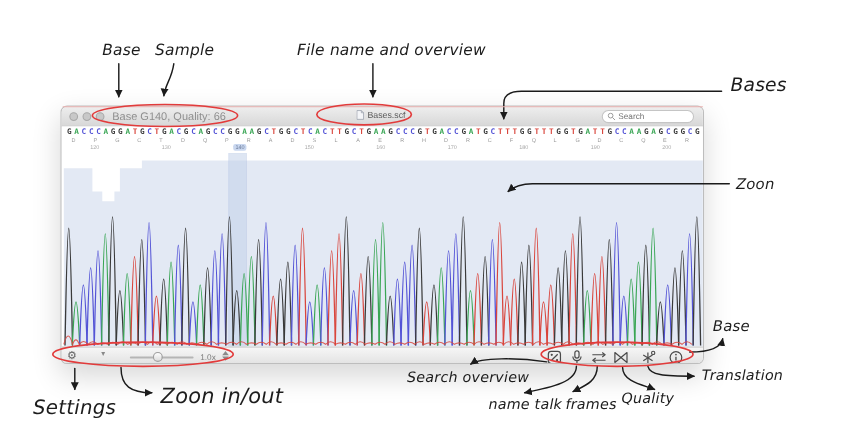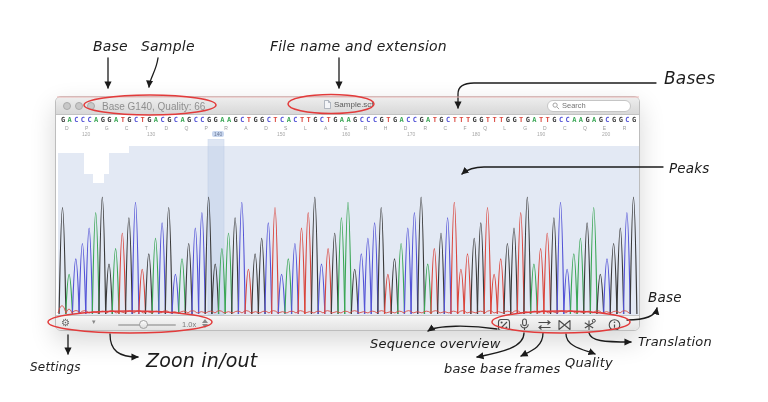--- a/index.html
+++ b/index.html
@@ -58,21 +58,21 @@
       <span class="light"></span>
       <span class="light"></span>
       <span class="light"></span>
     </div>
     <span class="wintitle">Base G140, Quality: 66</span>
     <div class="fileproxy">
       <svg width="7" height="9" viewBox="0 0 7 9">
         <path d="M0.5,0.5 H4.5 L6.5,2.5 V8.5 H0.5 Z" fill="#f4f5f8" stroke="#9aa0ad" stroke-width="0.7"></path>
         <path d="M4.5,0.5 V2.5 H6.5" fill="none" stroke="#9aa0ad" stroke-width="0.7"></path>
       </svg>
-      <span>Sample.scf</span>
+      <span>Bases.scf</span>
     </div>
     <div class="searchbox">
       <svg width="8" height="8" viewBox="0 0 9 9">
         <circle cx="3.5" cy="3.5" r="2.4" fill="none" stroke="#9a9a9a" stroke-width="1"></circle>
         <line x1="5.4" y1="5.4" x2="8" y2="8" stroke="#9a9a9a" stroke-width="1"></line>
       </svg>
       <input type="text" placeholder="Search" style="">
     </div>
   </div>
 
@@ -347,28 +347,28 @@
     <svg class="ticon" style="left:551px" viewBox="0 0 15 14">
       <circle cx="7.5" cy="7" r="5.3" fill="none" stroke="#4a4a4a" stroke-width="1.1"></circle>
       <line x1="7.5" y1="6.4" x2="7.5" y2="9.8" stroke="#4a4a4a" stroke-width="1.2"></line>
       <circle cx="7.5" cy="4.3" r="0.8" fill="#4a4a4a"></circle>
     </svg>
   </div>
 </div>
 
 <div class="ann" style="left:93px;top:38px;font-size:14px">Base</div>
 <div class="ann" style="left:141px;top:38px;font-size:14px">Sample</div>
-<div class="ann" style="left:270px;top:38px;font-size:14px">File name and extension</div>
+<div class="ann" style="left:270px;top:38px;font-size:14px">File name and overview</div>
 <div class="ann" style="left:664px;top:68px;font-size:17px">Bases</div>
-<div class="ann" style="left:669px;top:160px;font-size:13.5px">Peaks</div>
+<div class="ann" style="left:669px;top:160px;font-size:13.5px">Zoon</div>
 <div class="ann" style="left:648px;top:289px;font-size:13.5px">Base</div>
-<div class="ann" style="left:30px;top:360px;font-size:12px">Settings</div>
+<div class="ann" style="left:30px;top:360px;font-size:18px">Settings</div>
 <div class="ann" style="left:146px;top:349px;font-size:19px">Zoon in/out</div>
-<div class="ann" style="left:370px;top:336px;font-size:13px">Sequence overview</div>
-<div class="ann" style="left:444px;top:361px;font-size:13px">base base</div>
+<div class="ann" style="left:370px;top:336px;font-size:13px">Search overview</div>
+<div class="ann" style="left:444px;top:361px;font-size:13px">name talk</div>
 <div class="ann" style="left:514px;top:361px;font-size:13px">frames</div>
 <div class="ann" style="left:565px;top:355px;font-size:13px">Quality</div>
 <div class="ann" style="left:638px;top:334px;font-size:13px">Translation</div>
 
 <svg id="overlay" width="768" height="402" viewBox="0 0 768 402">
   <defs>
     <marker id="ah" viewBox="0 0 8 8" refX="6.2" refY="4" markerWidth="6.5" markerHeight="6.5" orient="auto-start-reverse">
       <path d="M0,0.6 L7,4 L0,7.4 Z" fill="#1b1b1b"></path>
     </marker>
   </defs>

